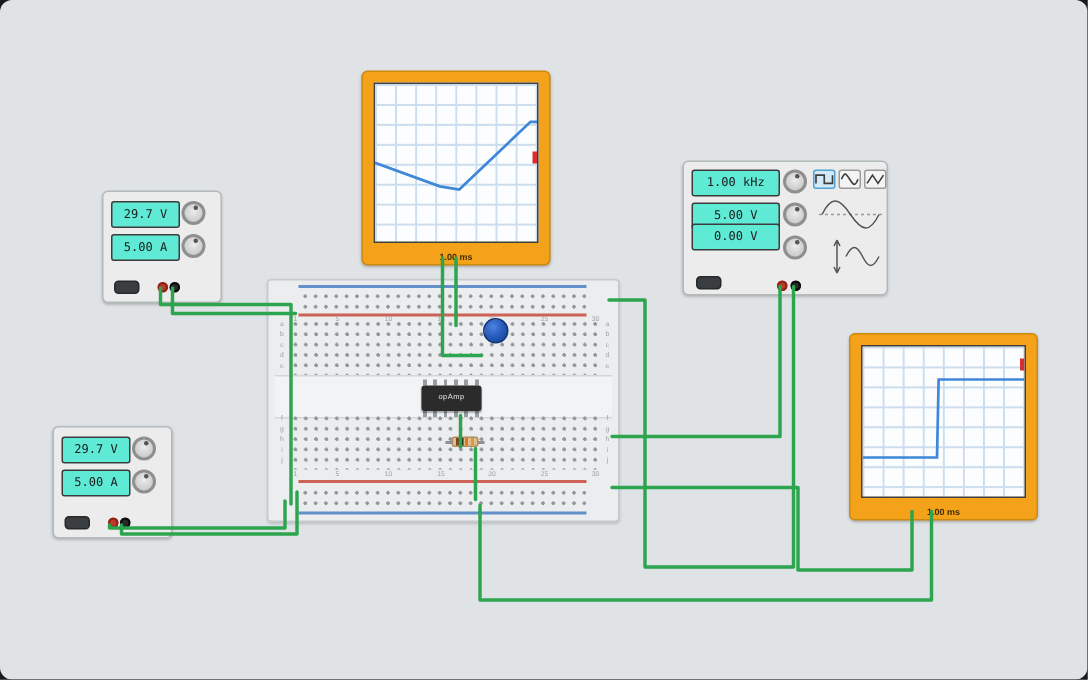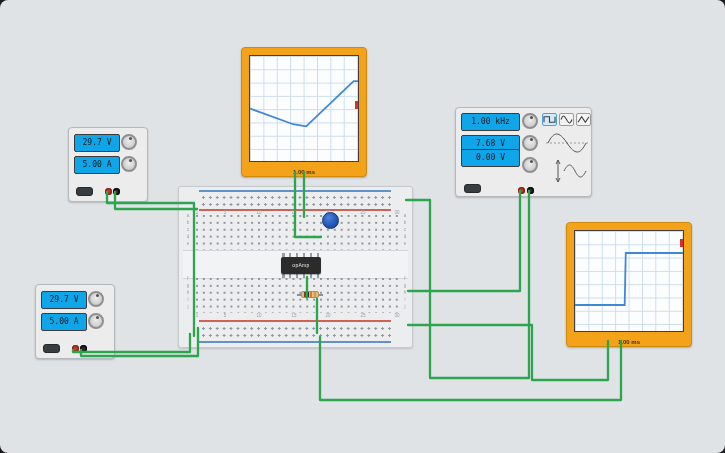--- a/index.html
+++ b/index.html
@@ -1,21 +1,21 @@
 <!DOCTYPE html>
 <html><head>
 <meta charset="utf-8">
 <style>
   html,body{margin:0;padding:0;background:#181a1b;font-family:"Liberation Sans",sans-serif;}
   .stage{position:relative;width:725px;height:453px;background:#dfe3e6;overflow:hidden;border-radius:8px;}
 
   
   .device{position:absolute;background:#ececec;border:1px solid #b4b9bc;border-radius:4px;
           box-shadow:0 1px 2px rgba(0,0,0,.2);}
-  .disp{position:absolute;width:44px;height:16px;background:#0ea5e9;border:1px solid #3c3c3c;border-radius:2px;
+  .disp{position:absolute;width:44px;height:16px;background:#5eead4;border:1px solid #3c3c3c;border-radius:2px;
         font-family:"DejaVu Sans Mono",monospace;font-size:8px;line-height:15px;text-align:center;color:#1a1a1a;}
   .knob{position:absolute;width:16px;height:16px;border-radius:50%;box-sizing:border-box;
         background:radial-gradient(circle at 50% 42%,#ececec,#cfcfcf 65%,#b9b9b9);border:2px solid #8f8f8f;}
   .knob::after{content:"";position:absolute;width:3px;height:3px;border-radius:50%;background:#555;top:1px;right:3px;}
   .pwr{position:absolute;width:15px;height:7px;background:#3a3d40;border:1px solid #26282a;border-radius:3px;}
   .term{position:absolute;width:7px;height:7px;border-radius:50%;}
   .term.red{background:#c0392b;box-shadow:inset 0 0 0 1.5px #8e2418;}
   .term.black{background:#2b2b2b;box-shadow:inset 0 0 0 1.5px #0c0c0c;}
 
   
@@ -190,21 +190,21 @@
         <polyline vector-effect="non-scaling-stroke" points="0,74 46,74 47,22 100,22"></polyline>
       </svg>
       <div class="marker" style="top:8%"></div>
     </div>
     <div class="scope-time">1.00 ms</div>
   </div>
 
   <div class="device" style="left:455px;top:107px;width:135px;height:88px">
     <div class="disp" style="left:5px;top:5px;width:57px">1.00 kHz</div>
     <div class="knob" style="left:66px;top:5px"></div>
-    <div class="disp" style="left:5px;top:27px;width:57px">7.68 V</div>
+    <div class="disp" style="left:5px;top:27px;width:57px">5.00 V</div>
     <div class="knob" style="left:66px;top:27px"></div>
     <div class="disp" style="left:5px;top:41px;width:57px">0.00 V</div>
     <div class="knob" style="left:66px;top:49px"></div>
 
     <div class="wbtn selected" style="left:86px;top:5px">
       <svg width="13" height="11" viewBox="0 0 14 12">
         <path d="M1,9 V3 H7 V9 H13 V3" fill="none" stroke="#3d3d3d" stroke-width="1.2"></path>
       </svg>
     </div>
     <div class="wbtn" style="left:103px;top:5px">

